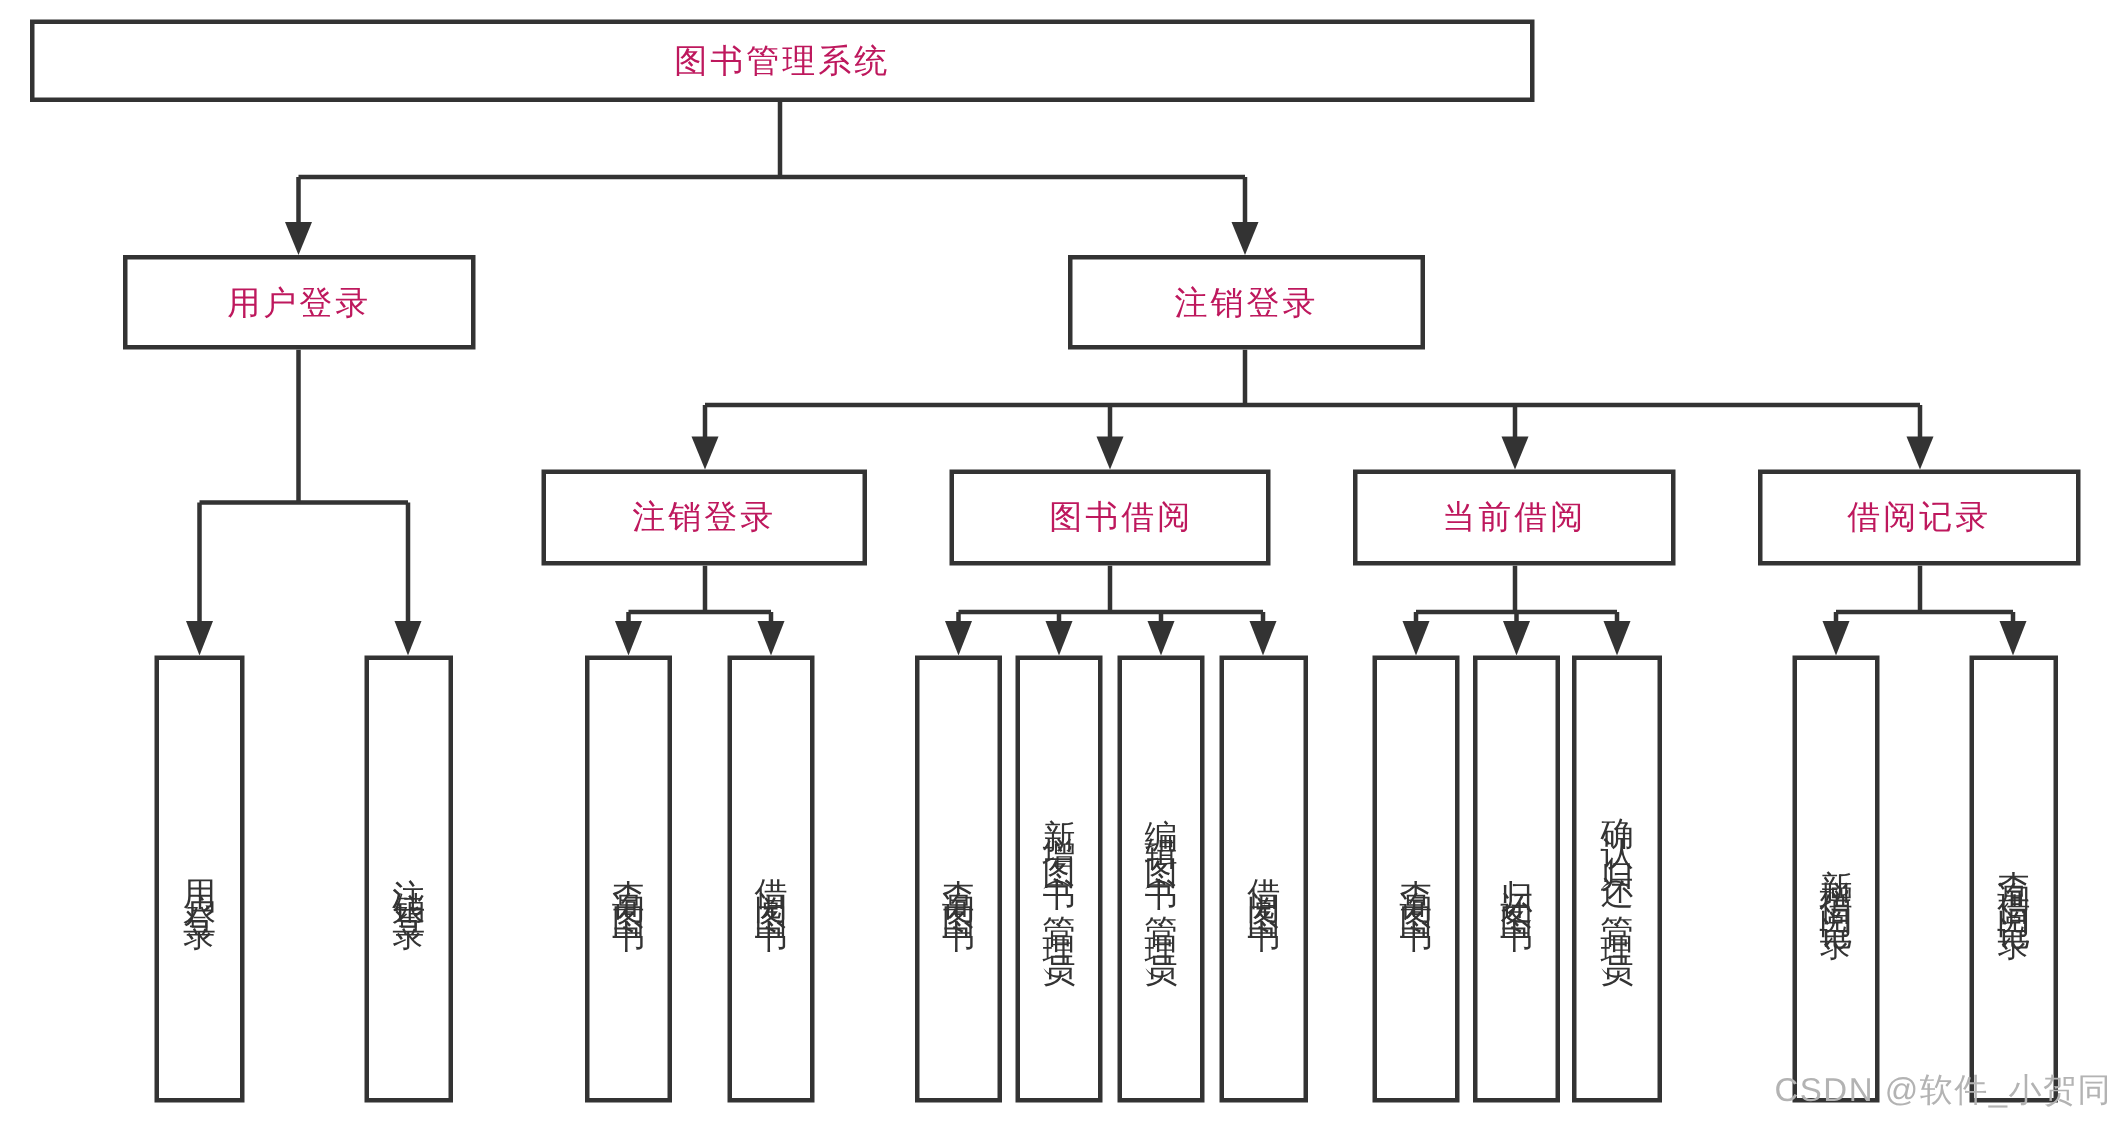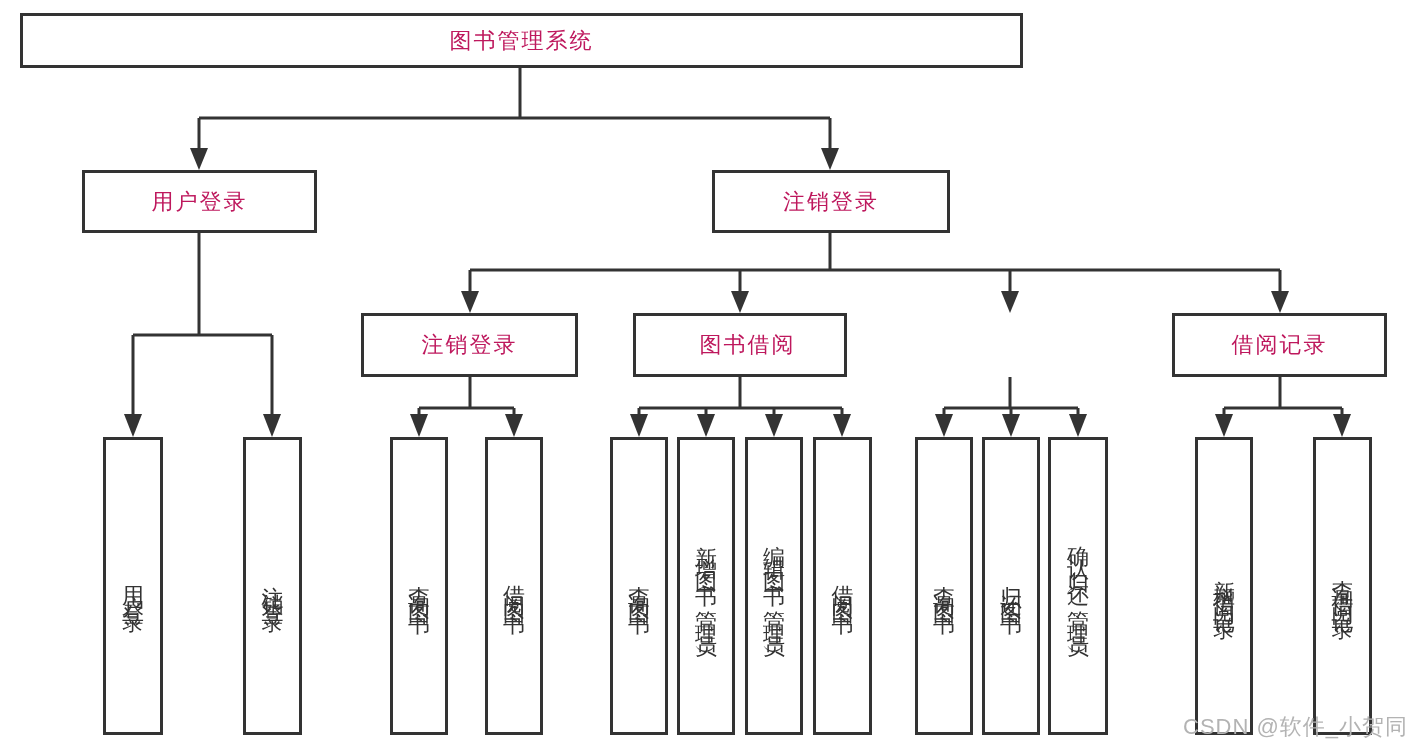--- a/index.html
+++ b/index.html
@@ -124,20 +124,23 @@
   <div class="node" style="left:712px; top:170px; width:238px; height:63px;">
     <span>注销登录</span>
   </div>
 
   <div class="node" style="left:361px; top:313px; width:217px; height:64px;">
     <span>注销登录</span>
   </div>
   <div class="node" style="left:633px; top:313px; width:214px; height:64px;padding-left:15px;">
     <span>图书借阅</span>
   </div>
+  <div class="node" style="left:902px; top:313px; width:215px; height:64px;">
+    <span>当前借阅</span>
+  </div>
   <div class="node" style="left:1172px; top:313px; width:215px; height:64px;">
     <span>借阅记录</span>
   </div>
 
   <div class="vnode" style="left:103px; width:60px;">
     <span>用户登录</span>
   </div>
   <div class="vnode" style="left:243px; width:59px;">
     <span>注销登录</span>
   </div>

